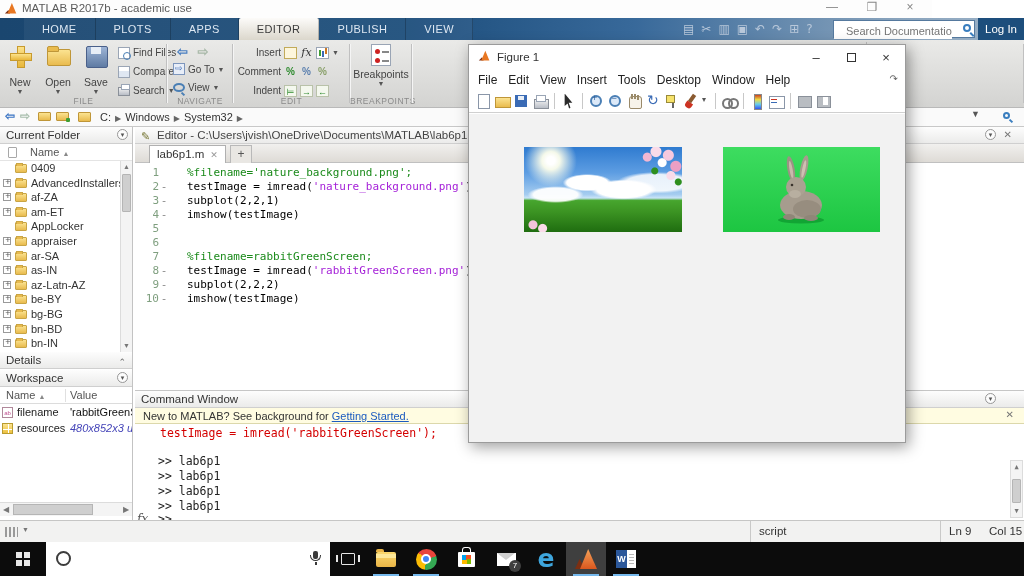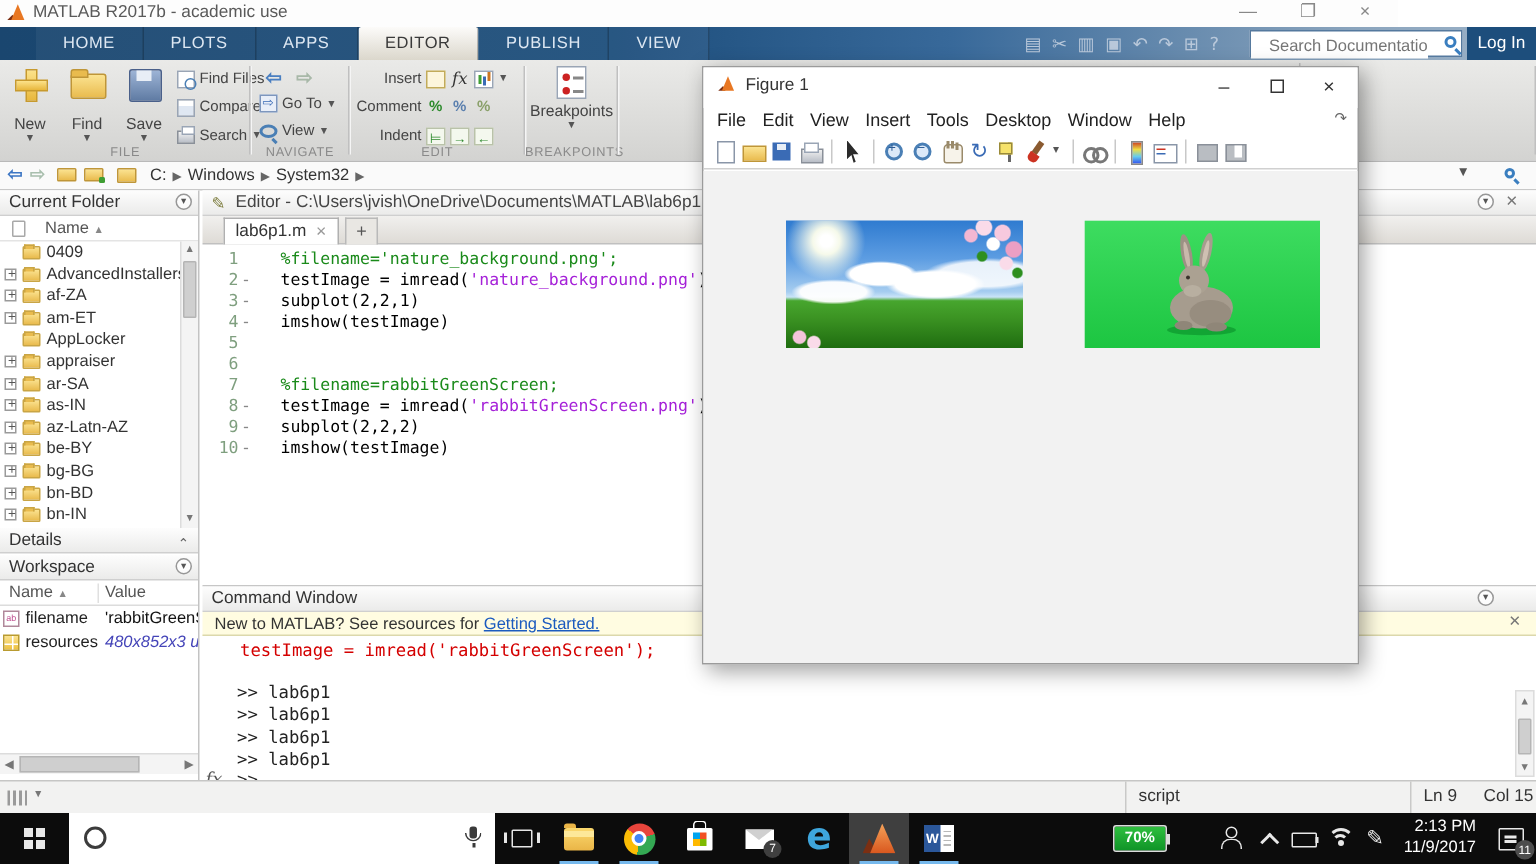--- a/index.html
+++ b/index.html
@@ -366,21 +366,21 @@
 
   <div class="ribbon">
     <div class="rsec" style="left:0;width:167px">
       <div class="big-btn" style="left:2px">
         <span class="bicon ico-new"></span>
         <div class="blabel">New</div>
         <div class="caret">▼</div>
       </div>
       <div class="big-btn" style="left:40px">
         <span class="bicon ico-folder-lg"></span>
-        <div class="blabel">Find</div>
+        <div class="blabel">Open</div>
         <div class="caret">▼</div>
       </div>
       <div class="big-btn" style="left:78px">
         <span class="bicon ico-save-lg"></span>
         <div class="blabel">Save</div>
         <div class="caret">▼</div>
       </div>
       <div class="small-col">
         <div class="small-btn">
             <span class="s-ico s-doc"></span>
@@ -609,21 +609,21 @@
         <div class="c-line"><span class="ln">10</span><span class="dash">-</span><span class="c-code"><span class="seg-plain">imshow(testImage)</span></span></div>
       </div>
   </div>
 
   <div class="cmd-panel">
     <div class="p-hdr">
       <span>Command Window</span>
       <span class="circ-menu" style="right:28px"></span>
     </div>
     <div class="cmd-banner">
-      <span>New to MATLAB? See resources for </span><a class="cmd-link">Getting Started.</a>
+      <span>New to MATLAB? See background for </span><a class="cmd-link">Getting Started.</a>
       <span class="x-ico" style="right:10px;top:1px">✕</span>
     </div>
     <div class="cmd-content">
       <div class="err-line">testImage = imread('rabbitGreenScreen');</div>
       <div id="cmd-history">
           <div class="cmd-line">&gt;&gt; lab6p1</div>
           <div class="cmd-line">&gt;&gt; lab6p1</div>
           <div class="cmd-line">&gt;&gt; lab6p1</div>
           <div class="cmd-line">&gt;&gt; lab6p1</div>
         </div>
@@ -758,34 +758,15 @@
         </div>
         <div class="tb-app tb-active">
           <span class="app-i app-matlab"></span>
           <span class="tb-underline"></span>
         </div>
         <div class="tb-app">
           <span class="app-i app-word"></span>
           <span class="tb-underline"></span>
         </div>
       </div>
-    <div class="tb-right">
-      <div class="battery-widget"><span>70%</span></div>
-      <div class="tray-ico tray-people"></div>
-      <div class="tray-ico tray-caret"></div>
-      <div class="tray-ico tray-batt"></div>
-      <div class="tray-ico">
-        <span class="wifi-arc wa1"></span>
-          <span class="wifi-arc wa2"></span>
-          <span class="wifi-arc wa3"></span>
-      </div>
-      <div class="tray-ico tray-pen"></div>
-      <div class="tray-clock">
-        <div>2:13 PM</div>
-        <div>11/9/2017</div>
-      </div>
-      <div class="tray-action">
-        <span class="action-badge">11</span>
-      </div>
-    </div>
   </div>
 
 </div>
 
 </body></html>

